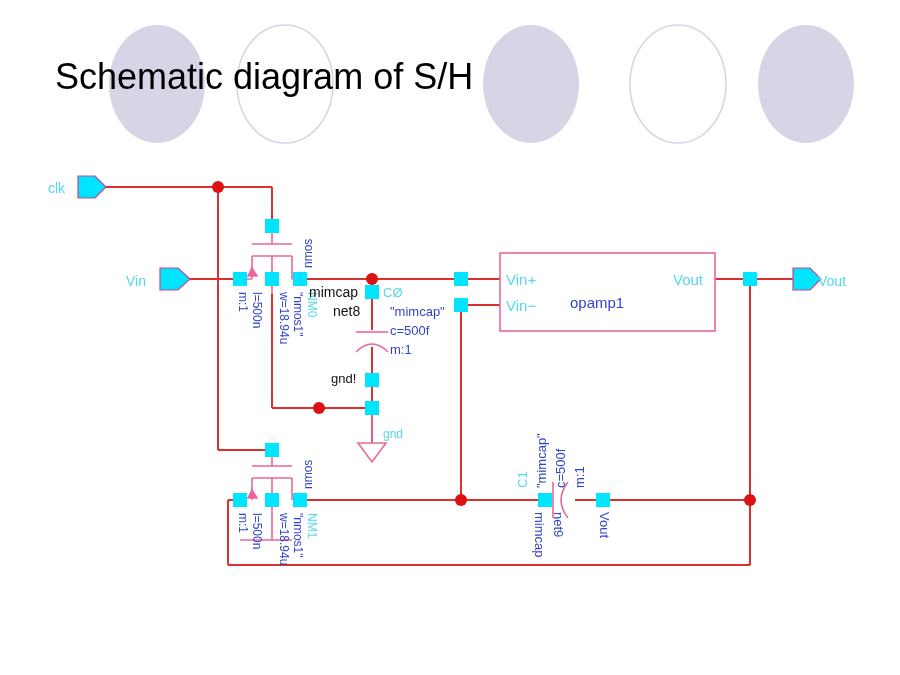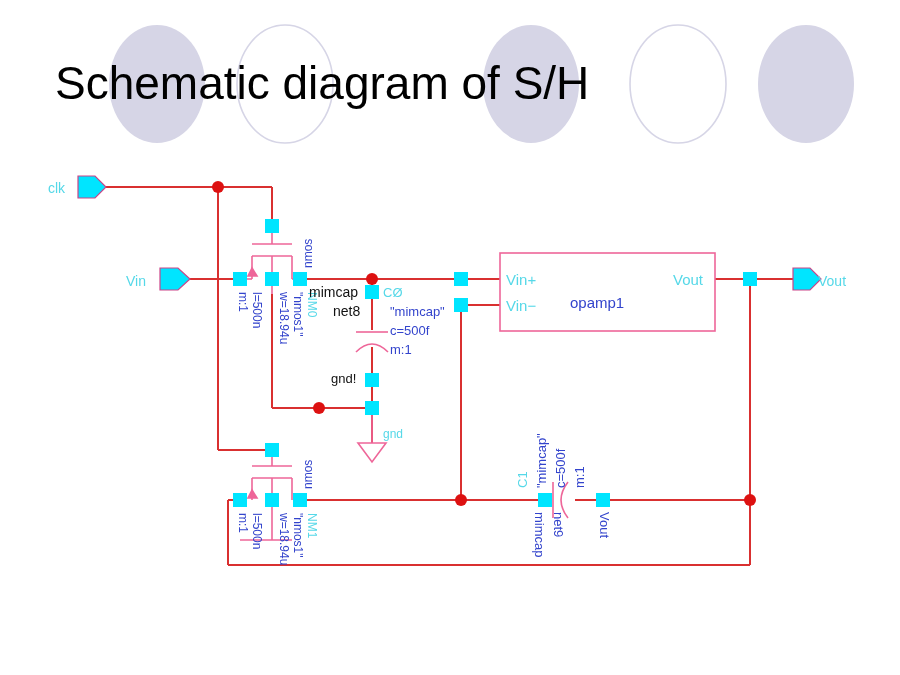--- a/index.html
+++ b/index.html
@@ -5,21 +5,21 @@
   html,body{margin:0;padding:0;}
   body{
     width:900px;height:675px;background:#ffffff;overflow:hidden;
     font-family:"Liberation Sans",sans-serif;position:relative;
   }
   #root{position:absolute;left:0;top:0;width:900px;height:675px;}
   #deco{position:absolute;left:0;top:0;width:900px;height:160px;}
   #title{
     position:absolute;left:55px;top:56px;
     font-family:"Liberation Sans",sans-serif;
-    font-size:46px;color:#000000;white-space:nowrap;
+    font-size:36px;color:#000000;white-space:nowrap;
     letter-spacing:0px;
   }
   #sch{position:absolute;left:0;top:0;width:900px;height:675px;}
   .nosel{user-select:none;}
 </style>
 </head>
 <body>
 
 <div id="root">
 

